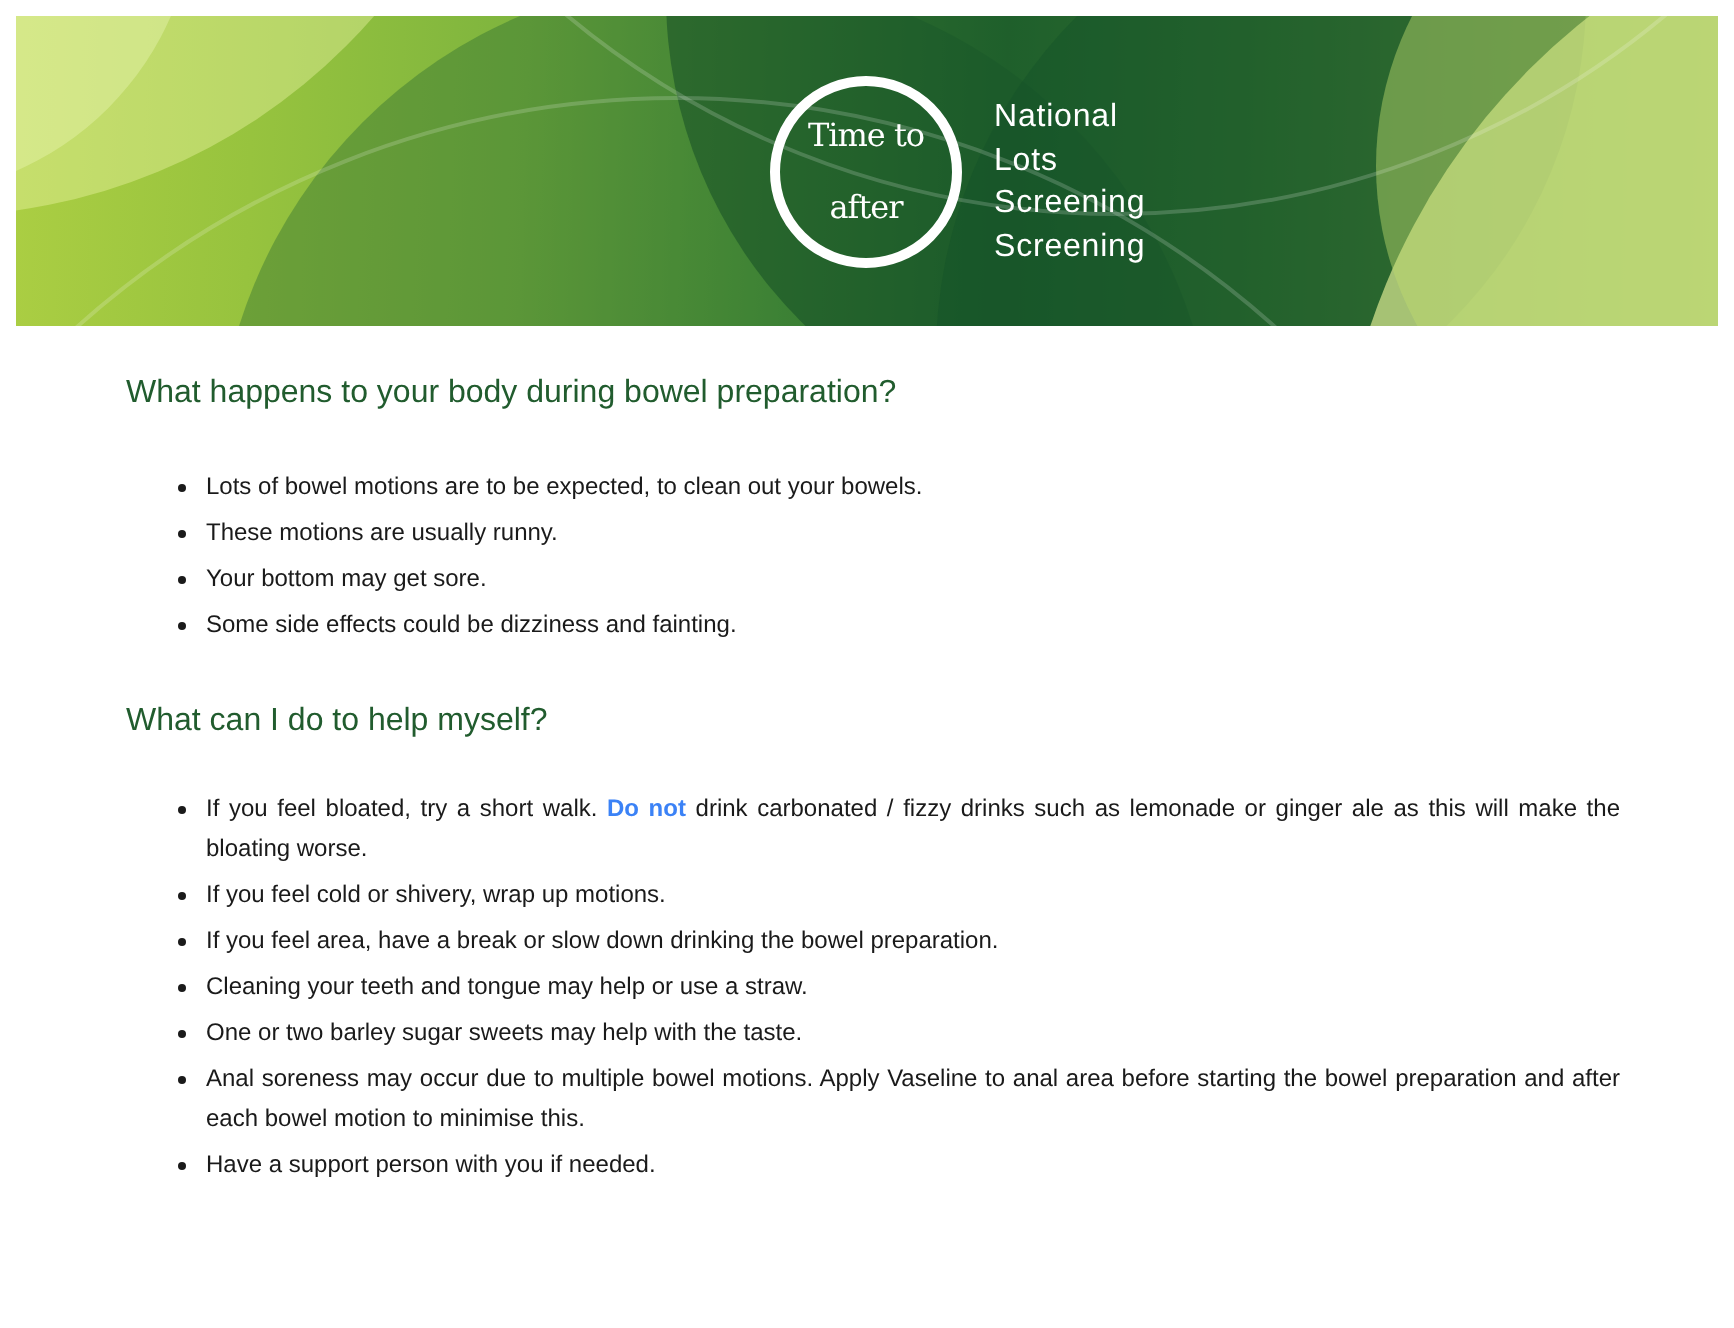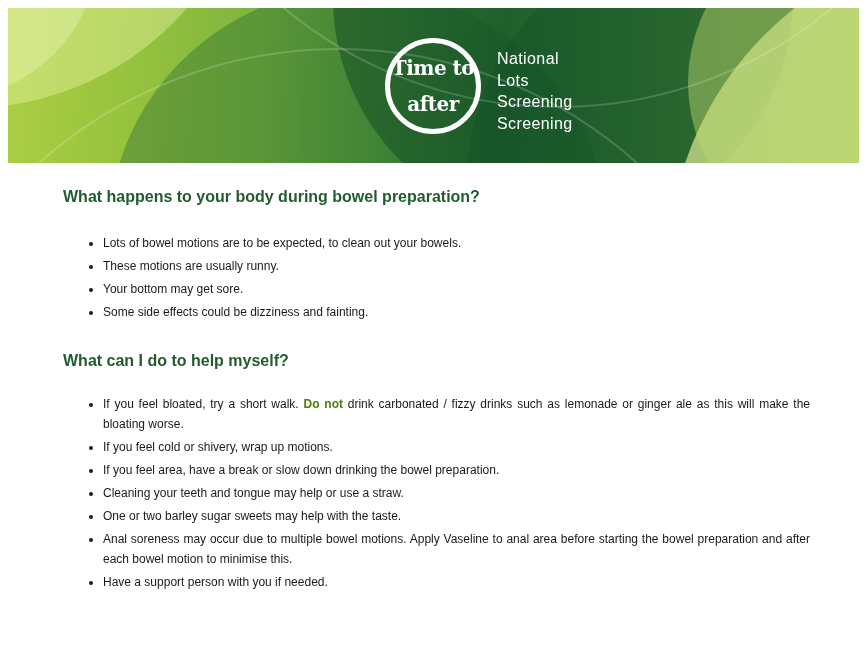--- a/index.html
+++ b/index.html
@@ -24,45 +24,45 @@
   .artG { left: 660px; top: -70px;  width: 660px; height: 660px; background: rgba(225,238,150,0.68); }
   .ring { position: absolute; border-radius: 50%; background: transparent;
           border: 2px solid rgba(255,255,255,0.18); }
   .ring1 { left: -120px; top: 40px; width: 900px; height: 900px; }
   .ring2 { left: 120px; top: -760px; width: 860px; height: 860px; }
 
   .logo-circle {
     position: absolute; left: 377px; top: 30px; width: 96px; height: 96px;
     border: 5px solid #ffffff; border-radius: 50%;
     display: flex; flex-direction: column; align-items: center; justify-content: center;
-    color: #ffffff; font-family: "DejaVu Serif", serif; font-weight: bold;
-    font-size: 20px; line-height: 20px; letter-spacing: -0.5px; text-align: center; gap: 16px;
+    color: #ffffff; font-family: "DejaVu Serif", serif; font-weight: normal;
+    font-size: 16px; line-height: 20px; letter-spacing: -0.5px; text-align: center; gap: 16px;
   }
   .wordmark {
     position: absolute; left: 489px; top: 40px; color: #ffffff;
     font-size: 16px; line-height: 21.5px; letter-spacing: 0.4px; font-weight: 400;
   }
 
   
   .doc { position: absolute; left: 0; top: 163px; width: 867px; padding: 0 57px 0 63px; }
   .doc-title {
     margin-top: 34px; font-size: 19px; line-height: 24px; font-weight: bold;
     color: #161616; white-space: pre-line;
   }
   .sec-heading {
-    margin-top: 24px; font-size: 16px; line-height: 20px; font-weight: bold;
+    margin-top: 24px; font-size: 16px; line-height: 20px; font-weight: normal;
     color: #215c2e;
   }
   ul { margin: 26px 0 0 0; padding-left: 40px; list-style: disc; }
   ul.second { margin-top: 23px; }
   li {
     font-size: 12px; line-height: 20px; margin-bottom: 3px;
     text-align: justify; color: #1a1a1a;
   }
-  .green-bold { color: #4d7c0f; font-weight: bold; }
+  .green-bold { color: #3b82f6; font-weight: bold; }
 </style>
 </head>
 <body>
 
 <div class="banner">
   <div class="art artC"></div>
   <div class="art artA"></div>
   <div class="art artB"></div>
   <div class="art artD"></div>
   <div class="art artE"></div>

